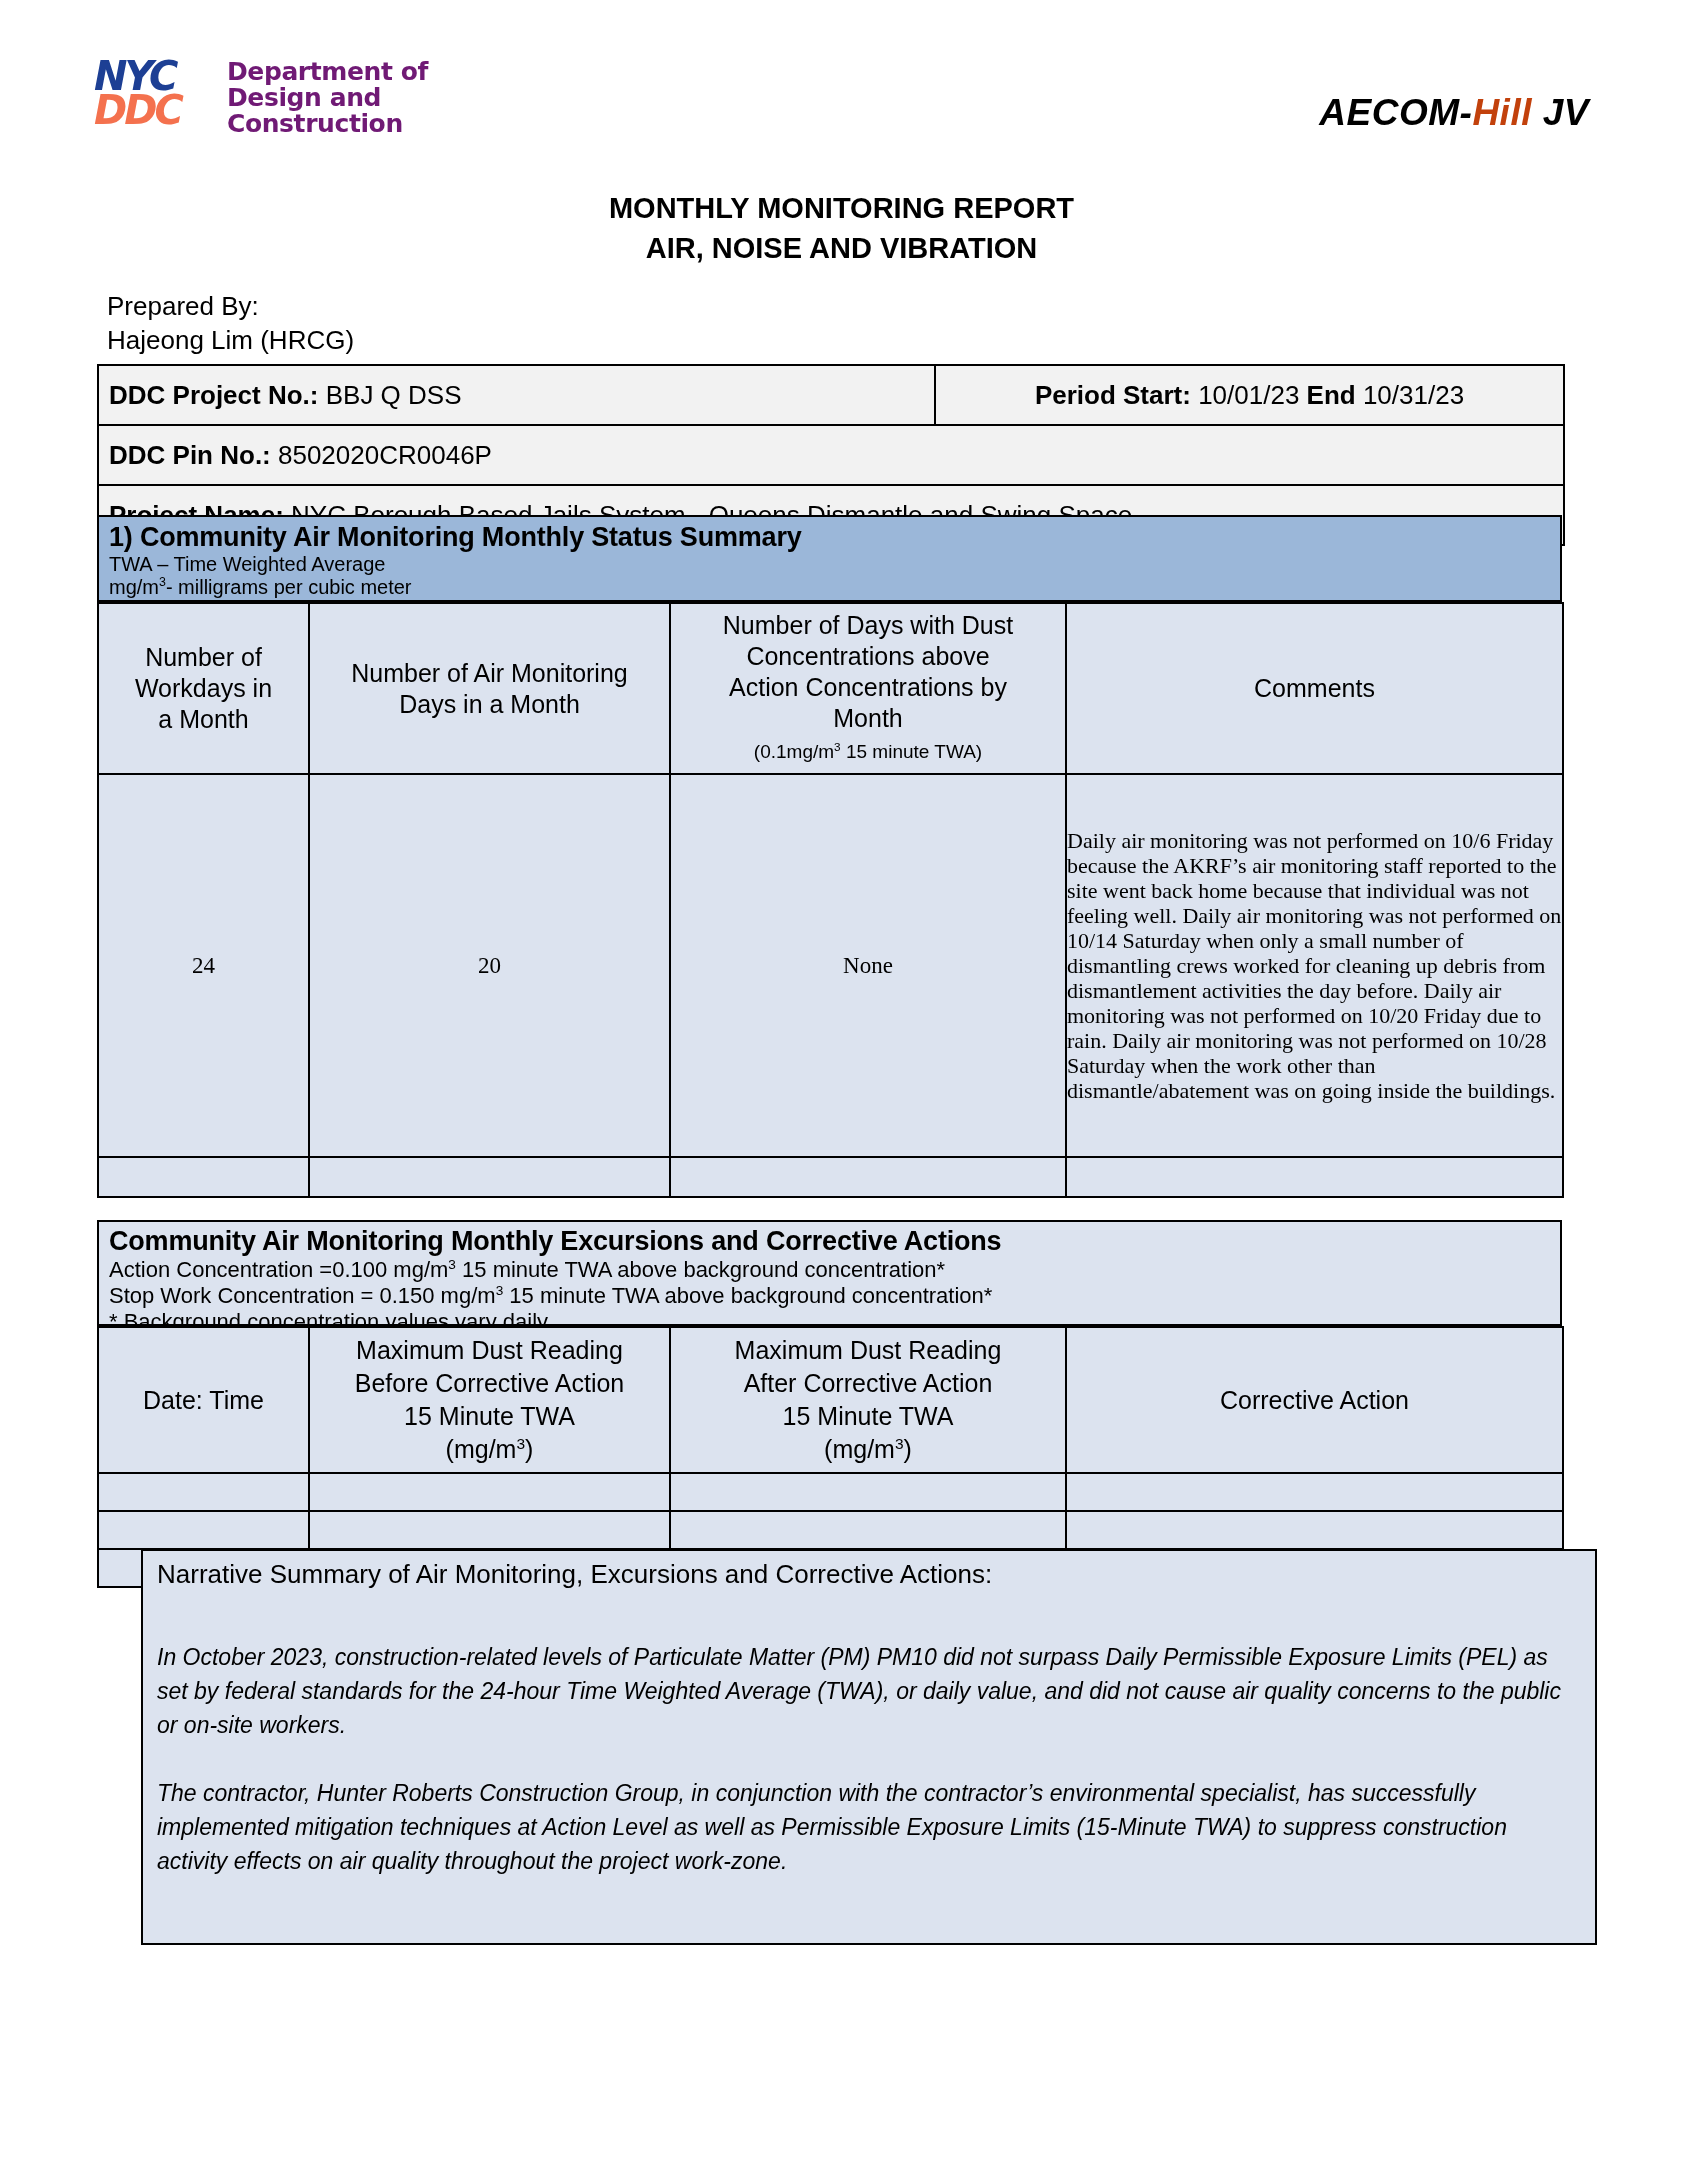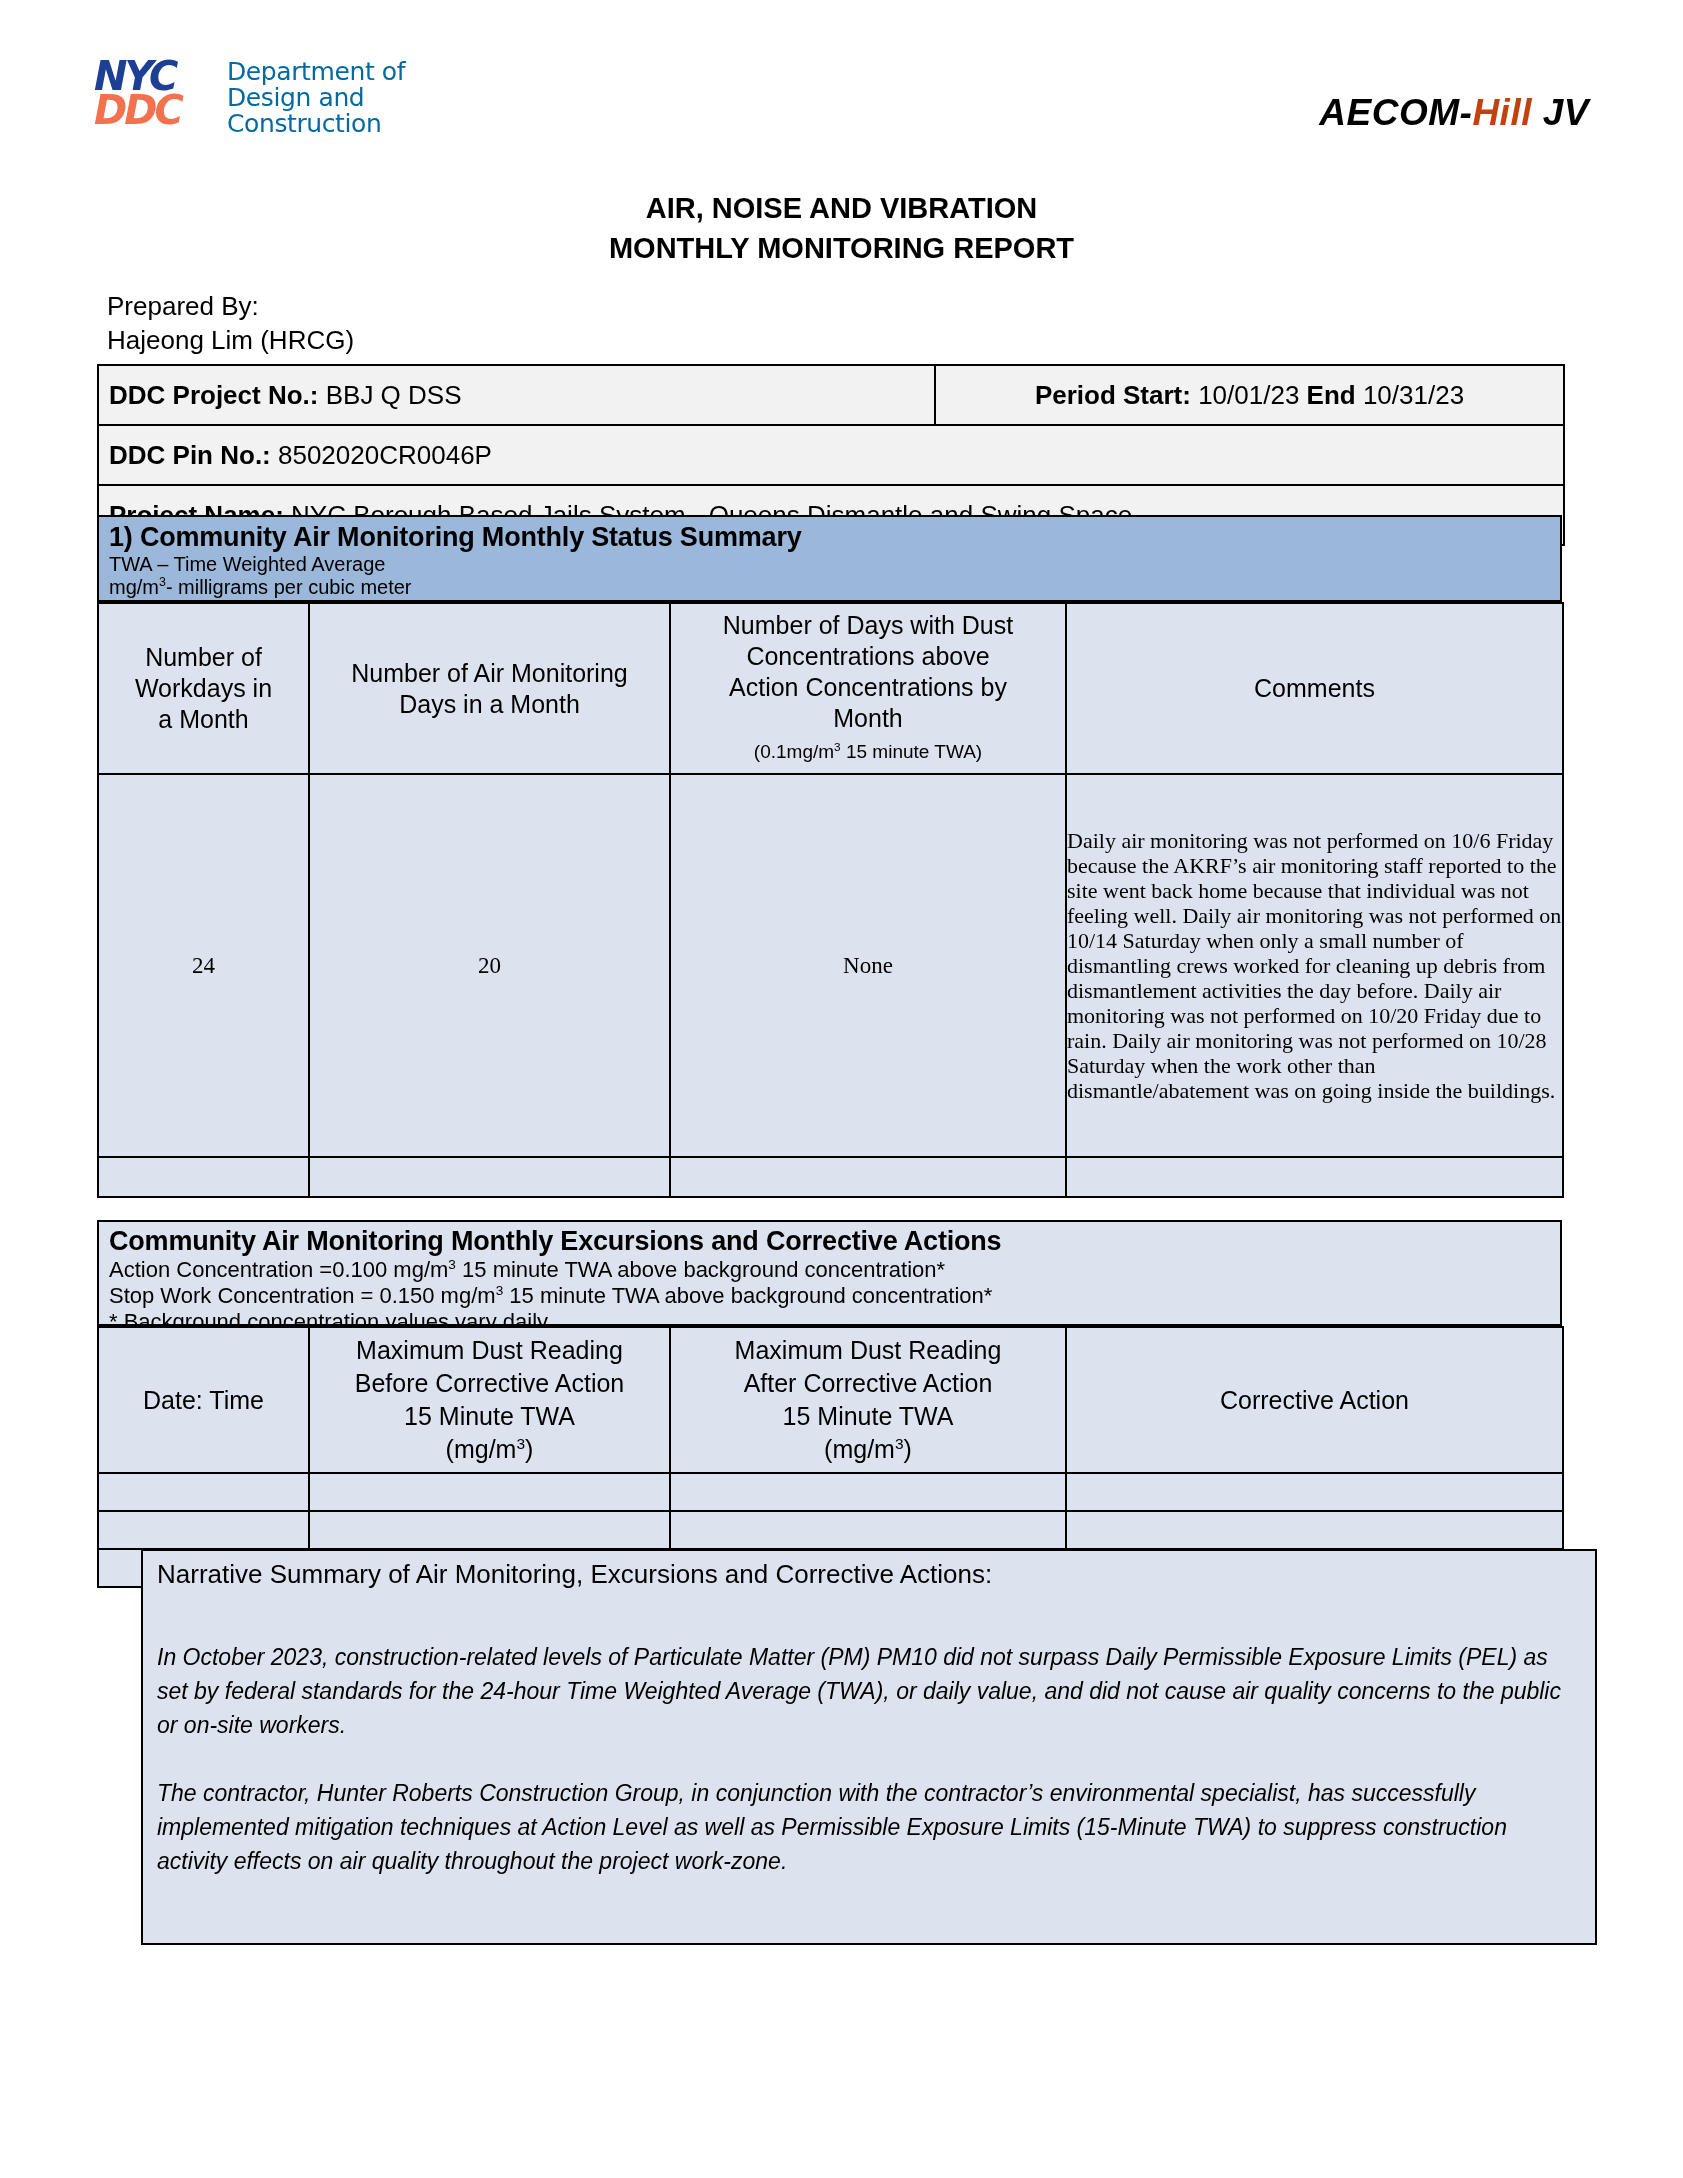--- a/index.html
+++ b/index.html
@@ -17,21 +17,21 @@
   .logo-ddc { position:absolute; left:94px; top:5px; display:flex; align-items:flex-start; }
   .nycddc { width:117px; }
   .nycddc .row1, .nycddc .row2 {
     font-family:"DejaVu Sans", sans-serif;
     font-weight:bold; font-size:40px; line-height:34px;
     letter-spacing:-3px; font-style:italic;
   }
   .nycddc .row1 { color:#1d3f94; }
   .nycddc .row2 { color:#f4714e; }
   .ddc-words {
-    margin-left:16px; color:#0369a1; font-weight:normal;
+    margin-left:16px; color:#701a75; font-weight:bold;
     font-size:25px; line-height:26px; letter-spacing:-0.4px;
     font-family:"DejaVu Sans", sans-serif;
   }
   .logo-aecom {
     position:absolute; right:94px; top:38px;
     font-size:37px; font-weight:bold; font-style:italic;
     letter-spacing:0.5px; white-space:nowrap;
   }
   .logo-aecom .red { color:#c2410c; }
 
@@ -127,22 +127,22 @@
       <div class="ddc-words">
         <div>Department of</div>
         <div>Design and</div>
         <div>Construction</div>
       </div>
     </div>
     <div class="logo-aecom"><span>AECOM-</span><span class="red">Hill</span><span> JV</span></div>
   </div>
 
   <div class="title">
+    <div>MONTHLY MONITORING REPORT</div>
     <div>AIR, NOISE AND VIBRATION</div>
-    <div>MONTHLY MONITORING REPORT</div>
   </div>
 
   <div class="prepared">
     <div>Prepared By:</div>
     <div>Hajeong Lim (HRCG)</div>
   </div>
 
   <table class="tbl info-tbl">
     <colgroup>
         <col style="width:837px">

